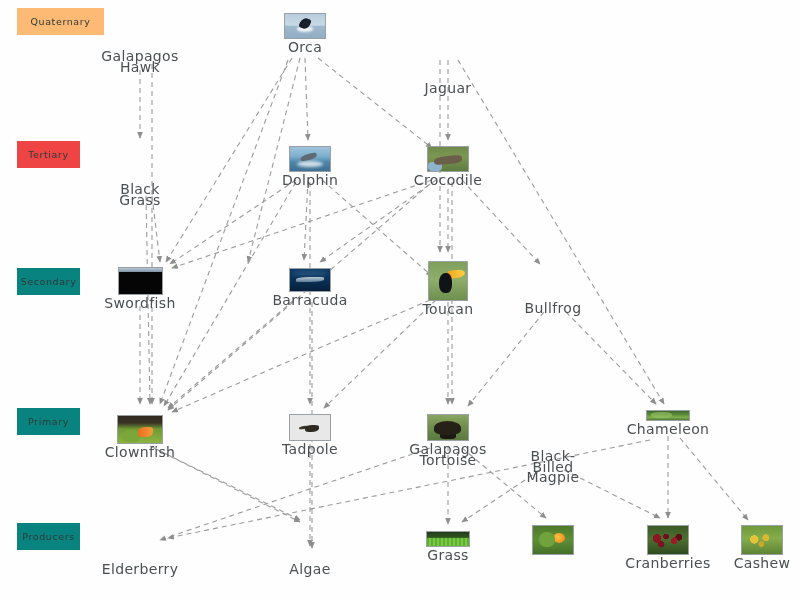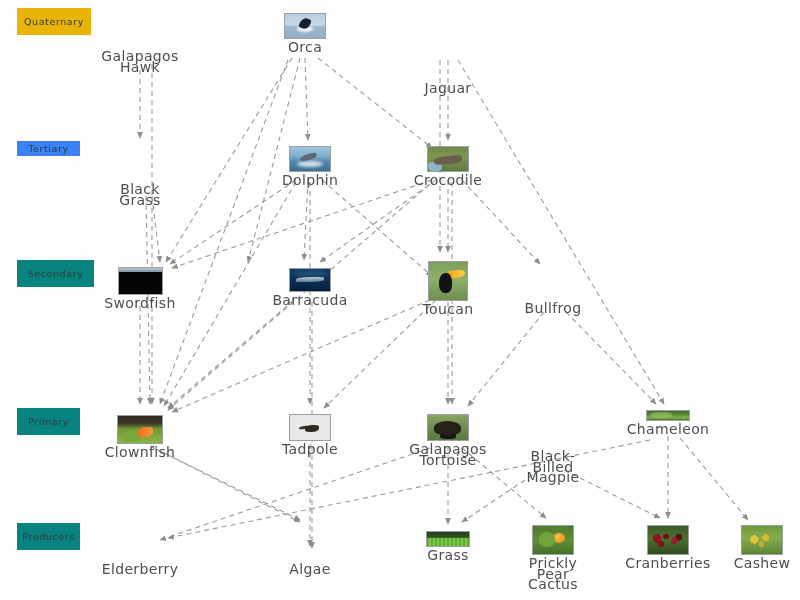--- a/index.html
+++ b/index.html
@@ -217,23 +217,23 @@
         <line x1="462" y1="448" x2="546" y2="518" stroke="#9b9b9b" stroke-width="1.1" stroke-dasharray="5,4" marker-end="url(#ah)"></line>
         <line x1="564" y1="470" x2="660" y2="518" stroke="#9b9b9b" stroke-width="1.1" stroke-dasharray="5,4" marker-end="url(#ah)"></line>
         <line x1="540" y1="470" x2="462" y2="522" stroke="#9b9b9b" stroke-width="1.1" stroke-dasharray="5,4" marker-end="url(#ah)"></line>
         <line x1="668" y1="436" x2="668" y2="518" stroke="#9b9b9b" stroke-width="1.1" stroke-dasharray="5,4" marker-end="url(#ah)"></line>
         <line x1="680" y1="438" x2="748" y2="520" stroke="#9b9b9b" stroke-width="1.1" stroke-dasharray="5,4" marker-end="url(#ah)"></line>
         <line x1="650" y1="440" x2="168" y2="538" stroke="#9b9b9b" stroke-width="1.1" stroke-dasharray="5,4" marker-end="url(#ah)"></line>
       </g>
   </svg>
 
   <div id="level-layer">
-      <div class="level-badge" style="left: 17px; top: 8px; width: 74px; height: 27px; background: #eab308; color: rgb(47, 58, 56);">Quaternary</div>
-      <div class="level-badge" style="left: 17px; top: 141px; width: 63px; height: 15px; background: #3b82f6; color: rgb(47, 58, 56);">Tertiary</div>
-      <div class="level-badge" style="left: 17px; top: 260px; width: 77px; height: 27px; background: rgb(8, 131, 127); color: rgb(47, 58, 56);">Secondary</div>
+      <div class="level-badge" style="left: 17px; top: 8px; width: 87px; height: 27px; background: #fdba74; color: rgb(47, 58, 56);">Quaternary</div>
+      <div class="level-badge" style="left: 17px; top: 141px; width: 63px; height: 27px; background: #ef4444; color: rgb(47, 58, 56);">Tertiary</div>
+      <div class="level-badge" style="left: 17px; top: 268px; width: 63px; height: 27px; background: rgb(8, 131, 127); color: rgb(47, 58, 56);">Secondary</div>
       <div class="level-badge" style="left: 17px; top: 408px; width: 63px; height: 27px; background: rgb(8, 131, 127); color: rgb(47, 58, 56);">Primary</div>
       <div class="level-badge" style="left: 17px; top: 523px; width: 63px; height: 27px; background: rgb(8, 131, 127); color: rgb(47, 58, 56);">Producers</div>
     </div>
 
   <div id="node-layer">
       <div class="node" style="left: 140px; top: 48px;">
         <span class="caption" style="color: rgb(74, 79, 82);">Galapagos
 Hawk</span>
       </div>
       <div class="node" style="left: 305px; top: 13px;">
@@ -321,23 +321,20 @@
       <div class="node" style="left: 448px; top: 531px;">
         <div class="thumb" style="width: 44px; height: 16px;">
           <div class="ph ph-grass"></div>
         </div>
         <span class="caption" style="color: rgb(74, 79, 82);">Grass</span>
       </div>
       <div class="node" style="left: 553px; top: 525px;">
         <div class="thumb" style="width: 42px; height: 30px;">
           <div class="ph ph-pear"></div>
         </div>
-        <span class="caption" style="color: rgb(74, 79, 82);">Prickly
-Pear
-Cactus</span>
       </div>
       <div class="node" style="left: 668px; top: 525px;">
         <div class="thumb" style="width: 42px; height: 30px;">
           <div class="ph ph-cran"></div>
         </div>
         <span class="caption" style="color: rgb(74, 79, 82); text-align: center;">Cranberries</span>
       </div>
       <div class="node" style="left: 762px; top: 525px;">
         <div class="thumb" style="width: 42px; height: 30px;">
           <div class="ph ph-cashew"></div>

